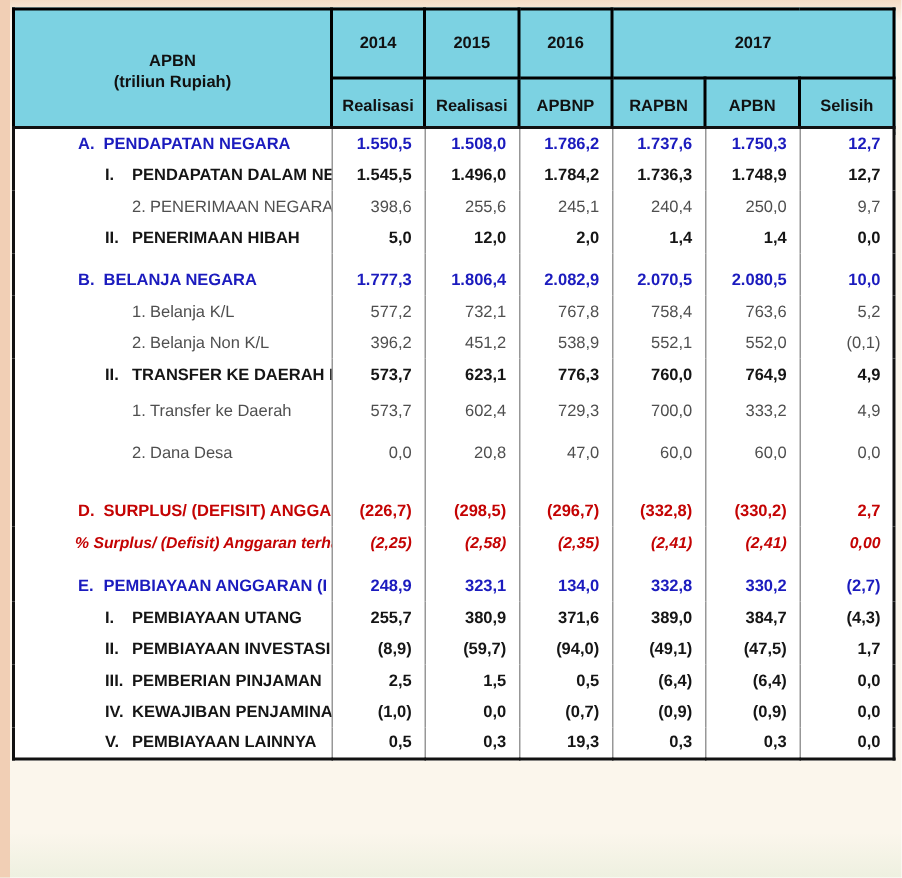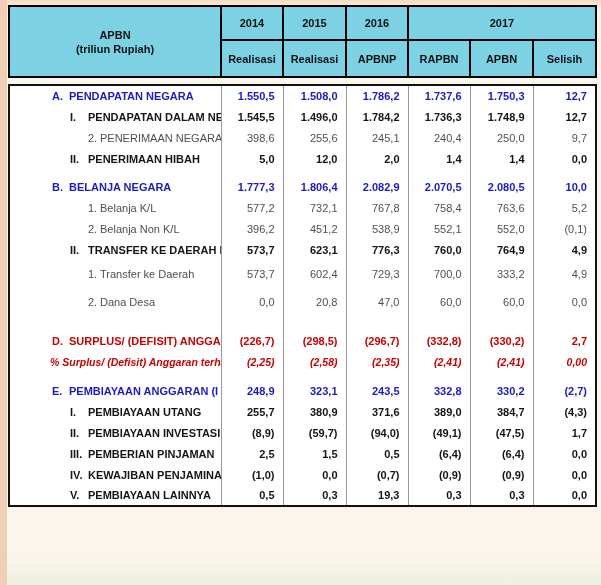--- a/index.html
+++ b/index.html
@@ -20,21 +20,21 @@
   .header-table{
     position:absolute; left:8px; top:5px; width:587px;
     background:#7cd2e2;
     border:2px solid #000;
   }
   .header-table th{
     border:2px solid #000;
     font-size:11px; font-weight:bold; color:#111;
     text-align:center; vertical-align:middle;
   }
-  .header-table .year-row th{ height:34px; }
+  .header-table .year-row th{ height:46px; }
   .header-table .sub-row th{ height:37px; }
   .title-cell div{ line-height:14px; }
   .title-cell .subtitle{ font-weight:bold; }
 
   
   .body-table{
     position:absolute; left:8px; top:84px; width:587px;
     background:#fff;
     border:2px solid #111;
   }
@@ -247,21 +247,21 @@
           <td style="height: 8px;"></td>
           <td style="height: 8px;"></td>
           <td style="height: 8px;"></td>
           <td style="height: 8px;"></td>
           <td style="height: 8px;"></td>
         </tr>
         <tr class="row style-blue">
     <td class="lab lvl0"><span class="prefix">E.</span><span class="lbl">PEMBIAYAAN ANGGARAN (I + II + III + IV + V)</span></td>
     <td class="val">248,9</td>
     <td class="val">323,1</td>
-    <td class="val">243,5</td>
+    <td class="val">134,0</td>
     <td class="val">332,8</td>
     <td class="val">330,2</td>
     <td class="val">(2,7)</td>
   </tr>
         <tr class="row style-black">
     <td class="lab lvl1"><span class="prefix">I.</span><span class="lbl">PEMBIAYAAN UTANG</span></td>
     <td class="val">255,7</td>
     <td class="val">380,9</td>
     <td class="val">371,6</td>
     <td class="val">389,0</td>

